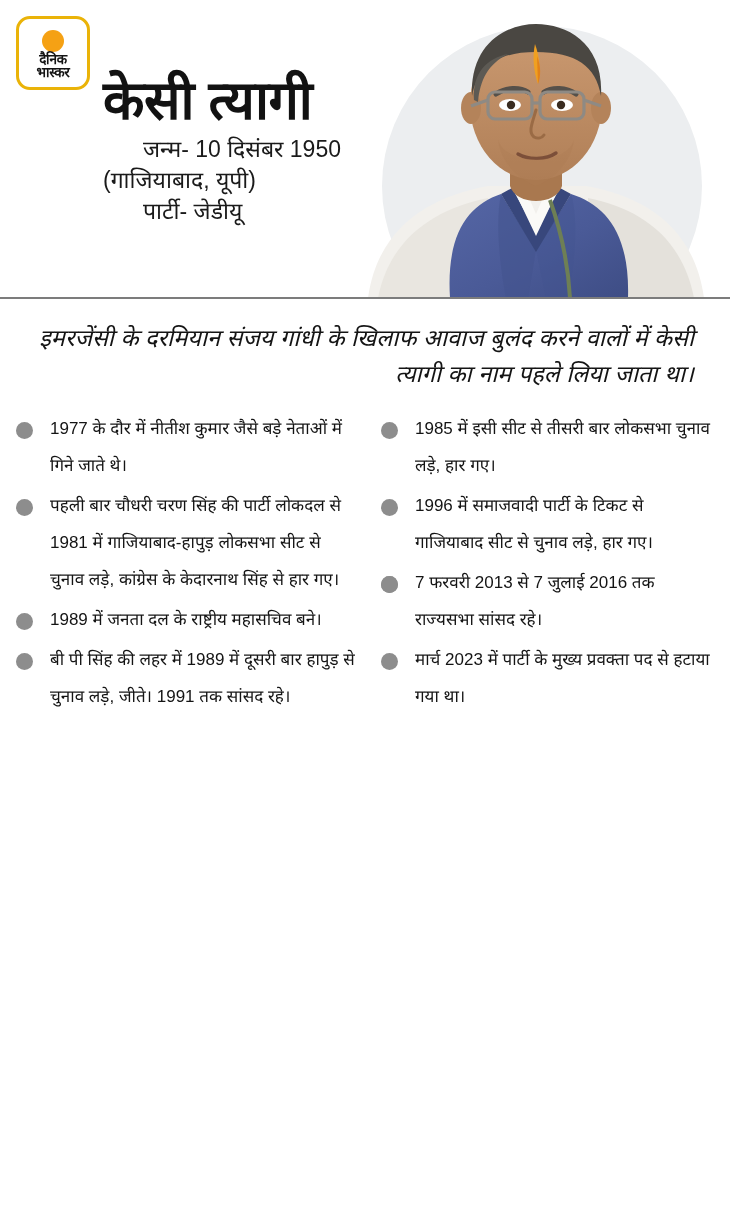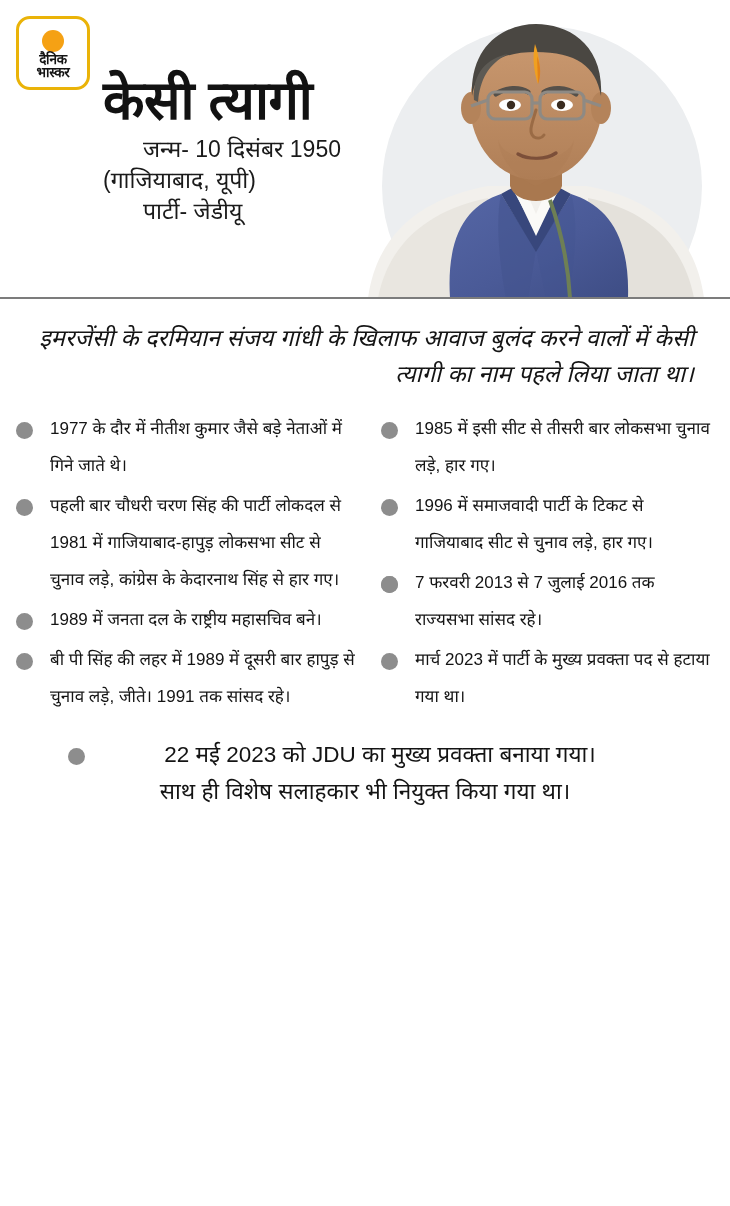--- a/index.html
+++ b/index.html
@@ -342,19 +342,14 @@
           <span>7 फरवरी 2013 से 7 जुलाई 2016 तक राज्यसभा सांसद रहे।</span>
         </li>
         <li>
           <span class="dot"></span>
           <span>मार्च 2023 में पार्टी के मुख्य प्रवक्ता पद से हटाया गया था।</span>
         </li>
       </ul>
     </div>
   </div>
 
-  <div class="footer">
-    <span class="dot"></span>
-    <div class="footer-l1">22 मई 2023 को JDU का मुख्य प्रवक्ता बनाया गया।</div>
-    <div>साथ ही विशेष सलाहकार भी नियुक्त किया गया था।</div>
-  </div>
 
 </div>
 
 </body></html>

